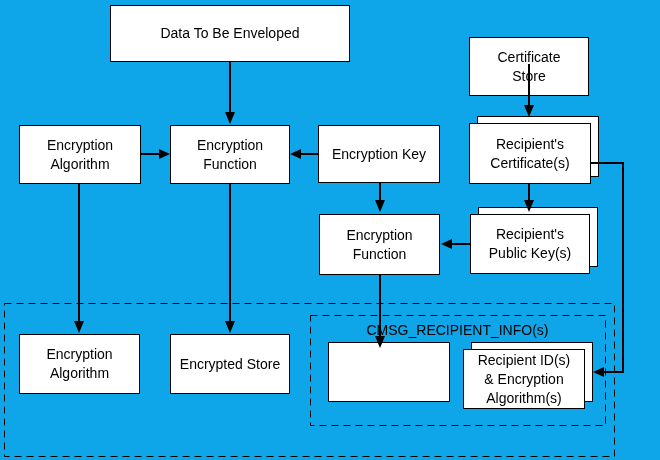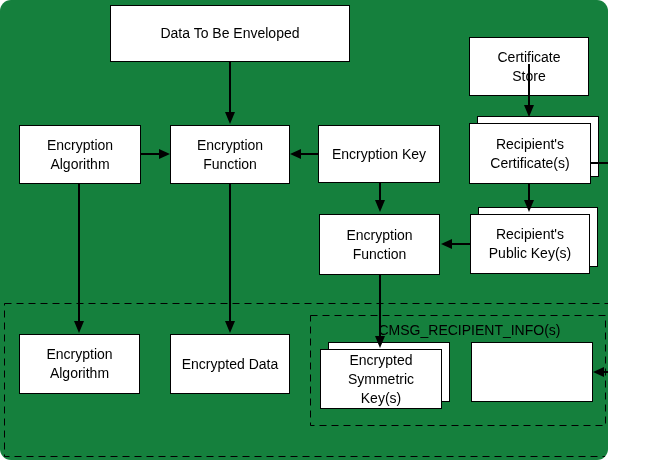--- a/index.html
+++ b/index.html
@@ -2,27 +2,26 @@
 <html><head>
 <meta charset="utf-8">
 <style>
   html, body {
     margin: 0;
     padding: 0;
     background: #ffffff;
   }
   .canvas {
     position: relative;
-    width: 608px;
+    width: 660px;
     height: 460px;
-    background: #15803d;
+    background: #0ea5e9;
     font-family: "Liberation Sans", sans-serif;
     color: #000000;
     overflow: hidden;
-    border-radius: 11px;
   }
   .box {
     position: absolute;
     box-sizing: border-box;
     background: #ffffff;
     border: 1px solid #000000;
     display: flex;
     align-items: center;
     justify-content: center;
     text-align: center;
@@ -72,33 +71,33 @@
   <div class="box" style="left:469px; top:123px; width:122px; height:61px;">Recipient's
 Certificate(s)</div>
 
   <div class="box" style="left:319px; top:214px; width:121px; height:61px;">Encryption
 Function</div>
 
   <div class="box shadow" style="left:478px; top:207px; width:120px; height:60px;"></div>
   <div class="box" style="left:470px; top:214px; width:120px; height:60px;">Recipient's
 Public Key(s)</div>
 
-  <div class="grouplabel" style="left:310px; top:322px; width:295px;margin-left:12px;">CMSG_RECIPIENT_INFO(s)</div>
+  <div class="grouplabel" style="left:310px; top:322px; width:295px;">CMSG_RECIPIENT_INFO(s)</div>
 
   <div class="box" style="left:19px; top:334px; width:121px; height:60px;">Encryption
 Algorithm</div>
 
-  <div class="box" style="left:170px; top:334px; width:120px; height:60px;">Encrypted Data</div>
+  <div class="box" style="left:170px; top:334px; width:120px; height:60px;">Encrypted Store</div>
 
   <div class="box shadow" style="left:328px; top:342px; width:122px; height:60px;"></div>
-  <div class="box" style="left:320px; top:349px; width:122px; height:60px;">Encrypted
-Symmetric
-Key(s)</div>
 
   <div class="box shadow" style="left:471px; top:342px; width:122px; height:60px;"></div>
+  <div class="box" style="left:463px; top:349px; width:122px; height:60px;">Recipient ID(s)
+&amp; Encryption
+Algorithm(s)</div>
 
 
   <svg class="overlay" viewBox="0 0 660 460" xmlns="http://www.w3.org/2000/svg">
 
     <rect x="4.5" y="303.5" width="610" height="153" fill="none" stroke="#000" stroke-width="1" stroke-dasharray="7 5"></rect>
     <rect x="310.5" y="315.5" width="295" height="110" fill="none" stroke="#000" stroke-width="1" stroke-dasharray="7 5"></rect>
 
     <g stroke="#000" fill="#000">
       <line x1="230" y1="62" x2="230" y2="113" stroke-width="2"></line>
       <polygon points="230,124 225,112 235,112" stroke="none"></polygon>

